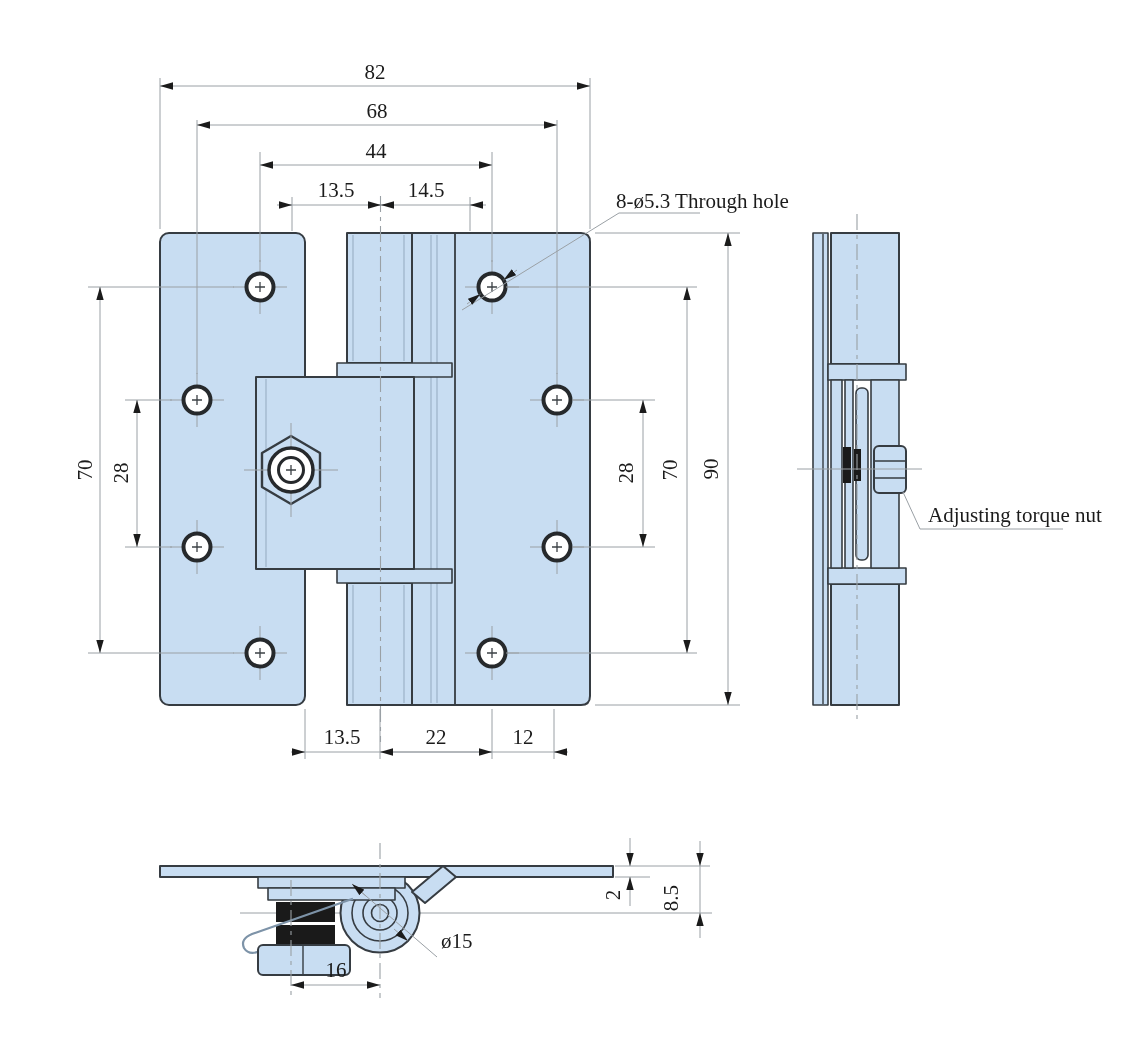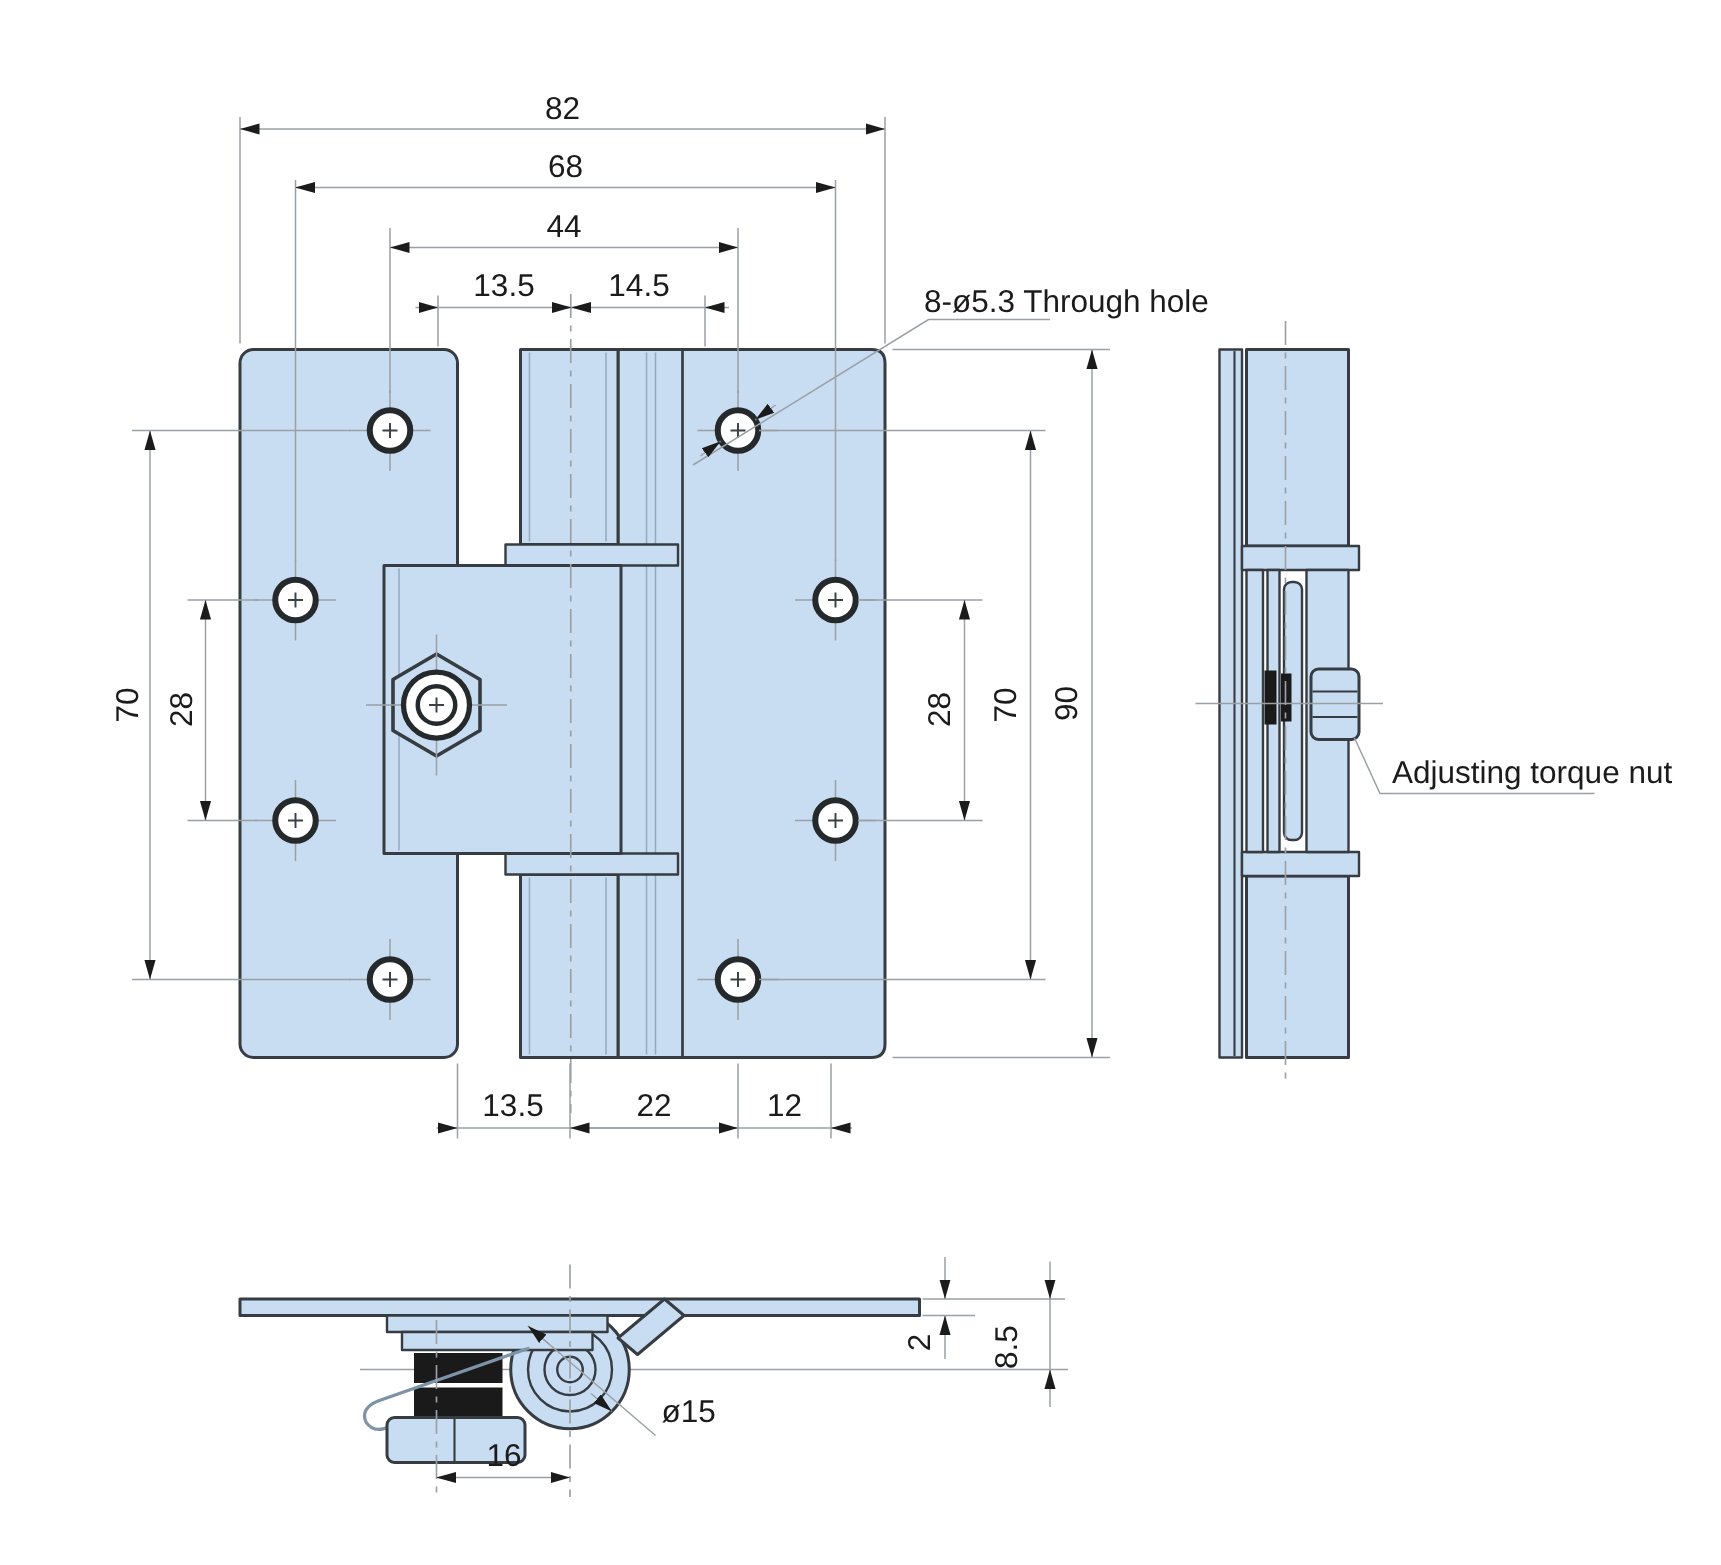--- a/index.html
+++ b/index.html
@@ -1,17 +1,17 @@
 <!DOCTYPE html>
 <html><head>
 <meta charset="utf-8">
 <style>
   html,body { margin:0; padding:0; background:#ffffff; }
   .page { position:relative; width:1147px; height:1043px; background:#fff; overflow:hidden;
-          font-family:Liberation Sans, sans-serif; }
+          font-family:Liberation Serif, serif; }
   svg { position:absolute; inset:0; }
   .part   { fill:#c8ddf2; stroke:#363c42; stroke-width:2; stroke-linejoin:round; }
   .partth { fill:#c8ddf2; stroke:#363c42; stroke-width:1.6; stroke-linejoin:round; }
   .hline  { stroke:#363c42; stroke-width:1.8; fill:none; }
   .inner  { stroke:#93a9bf; stroke-width:1; fill:none; }
   .dim    { stroke:#9aa0a5; stroke-width:1; fill:none; }
   .cl     { stroke:#9aa0a5; stroke-width:1.1; fill:none; stroke-dasharray:16 5 4 5; }
   .hole   { fill:#ffffff; stroke:#26292c; stroke-width:4; }
   .ring   { fill:#ffffff; stroke:#26292c; }
   .mini   { stroke:#3c4146; stroke-width:1.3; fill:none; }

